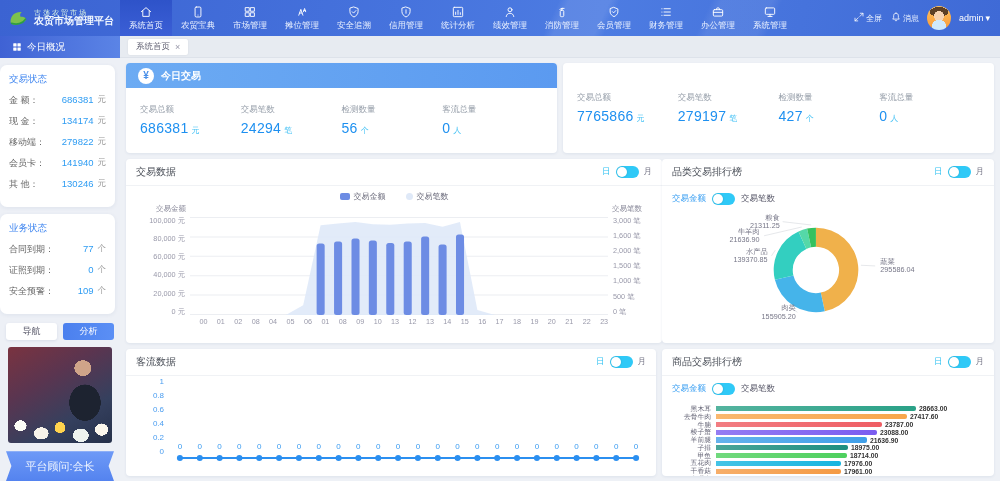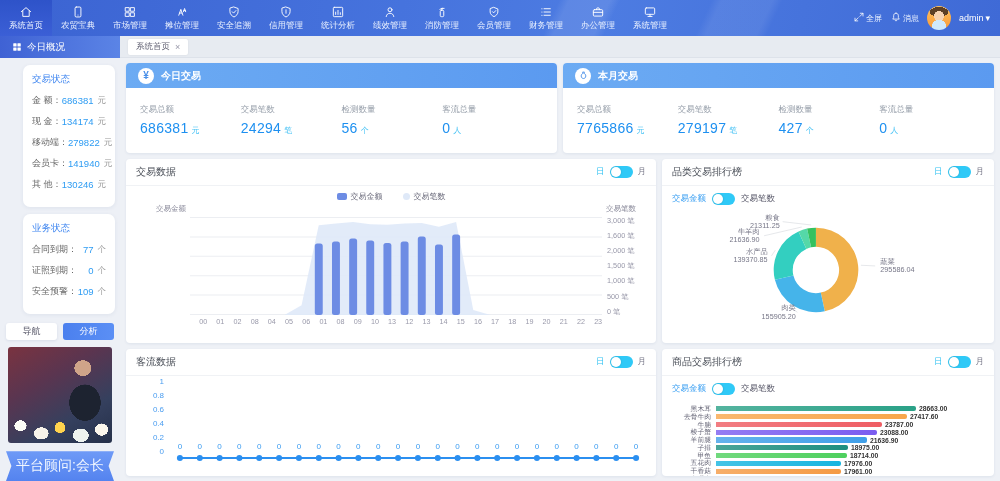--- a/index.html
+++ b/index.html
@@ -32,63 +32,63 @@
                radial-gradient(circle at 50% 42%,#f6d3b3 0 27%,transparent 28%),
                radial-gradient(ellipse 62% 34% at 50% 25%,#5d4026 0 60%,transparent 61%),
                linear-gradient(#ffc05e,#f79a38)}
   .user{font-size:9px;color:#fff;display:flex;align-items:center;gap:2px;cursor:pointer;white-space:nowrap}
   
   .under{flex:1;display:flex;min-height:0}
   .side{width:120px;flex:0 0 120px;background:#edf0f6;display:flex;flex-direction:column;overflow:hidden}
   .side-tab{height:22px;flex:0 0 22px;display:flex;align-items:center;gap:5px;padding-left:12px;
     background:linear-gradient(90deg,#3f62d4,#5b84e6);color:#fff;font-size:9.5px;cursor:pointer}
   .side-tab svg{width:10px;height:10px}
-  .scard{background:#fff;border-radius:7px;margin:7px 5px 0 23px;padding:8px 9px;box-shadow:0 1px 4px rgba(30,60,120,.07)}
+  .scard{background:#fff;border-radius:7px;margin:7px 5px 0 0;padding:8px 9px;box-shadow:0 1px 4px rgba(30,60,120,.07)}
   .scard-title{font-size:9.5px;color:#3f86f0;margin-bottom:7px}
-  .srow{display:flex;align-items:center;font-size:9px;color:#666;margin:8px 0}
+  .srow{display:flex;align-items:flex-start;font-size:9px;color:#666;margin:8px 0}
   .srow .sl{white-space:nowrap}
   .srow .sv{margin-left:auto;color:#2e9cf3;font-size:9.5px}
   .srow .su{color:#999;margin-left:4px;font-size:8.5px}
   .side-btns{display:flex;gap:6px;margin:9px 6px 0 6px}
   .sbtn{flex:1;height:17px;border-radius:3px;font-size:9px;display:flex;align-items:center;justify-content:center;cursor:pointer}
   .sbtn.ghost{background:#fff;color:#556;box-shadow:0 1px 3px rgba(30,60,120,.10)}
   .sbtn.primary{background:linear-gradient(90deg,#4b80ee,#5b8ff5);color:#fff}
   .photo{margin:7px 8px 0 8px;height:100px;border-radius:3px;
     background:
       radial-gradient(14px 13px at 72% 22%,#cfa489 0 60%,transparent 61%),
       radial-gradient(26px 30px at 74% 58%,#1d2330 0 60%,transparent 61%),
       radial-gradient(10px 9px at 12% 82%,#fdfdf6 0 60%,transparent 61%),
       radial-gradient(12px 10px at 32% 90%,#f7f3ea 0 60%,transparent 61%),
       radial-gradient(9px 9px at 50% 84%,#ffd34d 0 60%,transparent 61%),
       radial-gradient(13px 11px at 70% 92%,#eef3ef 0 60%,transparent 61%),
       radial-gradient(11px 10px at 90% 86%,#fbf6ec 0 60%,transparent 61%),
       linear-gradient(150deg,#7a3340 0%,#5a3550 35%,#35405e 70%,#25304a 100%)}
   .ribbon{margin:8px 6px 0 6px;height:31px;background:linear-gradient(#6e9af7,#5483ef);color:#f0f6ff;
-    font-size:14px;display:flex;align-items:center;justify-content:center;cursor:pointer;
+    font-size:11px;display:flex;align-items:center;justify-content:center;cursor:pointer;
     clip-path:polygon(0 0,100% 0,95% 50%,100% 100%,0 100%,5% 50%)}
   
   .content{flex:1;display:flex;flex-direction:column;min-width:0}
   .tabbar{height:22px;flex:0 0 22px;background:#e7ebf1;display:flex;align-items:center;padding-left:8px;border-bottom:1px solid #dde2ea}
   .tab{background:#fff;border-radius:2px;height:16px;display:flex;align-items:center;gap:5px;padding:0 8px;
     font-size:8.5px;color:#667;cursor:pointer;box-shadow:0 0 2px rgba(0,0,0,.08)}
   .tab .x{color:#99a;font-size:9px;cursor:pointer}
   .main{flex:1;padding:5px 6px;display:flex;flex-direction:column;gap:6px;min-height:0;overflow:hidden}
   
   .sumrow{display:grid;grid-template-columns:1fr 1fr;gap:6px;flex:0 0 76px}
   .sumcard{background:#fff;border-radius:4px;overflow:hidden;box-shadow:0 1px 3px rgba(30,60,120,.08);display:flex;flex-direction:column}
   .sumhead{height:25px;flex:0 0 25px;background:linear-gradient(90deg,#6cabf3,#5b9af0);display:flex;align-items:center;gap:7px;padding-left:12px}
   .cicon{width:16px;height:16px;border-radius:50%;background:#fff;color:#4a90e8;display:flex;align-items:center;justify-content:center;font-size:10px;font-weight:bold}
   .cicon svg{width:11px;height:11px}
   .sumhead b{color:#fff;font-size:10px;font-weight:bold}
   .metrics{flex:1;display:grid;grid-template-columns:repeat(4,1fr);align-items:center;padding:16px 14px}
   .metric .ml{font-size:8.5px;color:#98a0ab;margin-bottom:3px}
   .metric .mv{font-size:14px;color:#1e90f0;letter-spacing:.3px}
   .metric .mu{font-size:8px;color:#49c3f5;margin-left:3px}
   
-  .row2{display:grid;grid-template-columns:1fr 332px;gap:6px;flex:0 0 184px;min-height:0}
+  .row2{display:grid;grid-template-columns:1fr 332px;flex:0 0 184px;min-height:0}
   .row3{display:grid;grid-template-columns:1fr 332px;gap:6px;flex:1;min-height:0}
   .panel{background:#fff;border-radius:4px;box-shadow:0 1px 3px rgba(30,60,120,.08);display:flex;flex-direction:column;overflow:hidden;min-width:0}
   .phead{height:27px;flex:0 0 27px;display:flex;align-items:center;padding:0 10px;border-bottom:1px solid #f0f2f5}
   .ptitle{font-size:10px;color:#4a4f58}
   .ptoggle{margin-left:auto;display:flex;align-items:center;gap:5px}
   .tday{font-size:8.5px;color:#35c3f2}
   .tmonth{font-size:8.5px;color:#778}
   .sw{width:23px;height:12px;border-radius:7px;background:#2fc9f7;position:relative;cursor:pointer;flex:0 0 23px}
   .sw:after{content:"";position:absolute;left:1px;top:1px;width:10px;height:10px;border-radius:50%;background:#fff;box-shadow:0 0 2px rgba(0,0,0,.2)}
   .subtoggle{display:flex;align-items:center;gap:6px;padding:7px 10px 2px 10px}
@@ -133,20 +133,30 @@
   .prow .pl{width:48px;text-align:right;font-size:6.8px;color:#667;padding-right:5px;white-space:nowrap}
   .prow .pbar{height:5.2px;border-radius:0 2px 2px 0}
   .prow .pv{font-size:6.8px;color:#333;font-weight:bold;margin-left:3px;white-space:nowrap}
 </style>
 </head>
 <body>
 
 <div class="app">
 
   <header class="navbar">
+    <div class="brand">
+      <svg viewBox="0 0 32 32">
+        <path d="M6 21c0-9 7-14 15-13-2.5 2-2.7 4.4-1.3 6.5 3.4-.8 6.3.6 7 3.5-5 7.5-20.7 9.5-20.7 3Z" fill="#7cc24d"></path>
+        <path d="M7.5 23c7 2.5 15 .5 18.5-5.5" stroke="#2e9e44" stroke-width="2.2" fill="none" stroke-linecap="round"></path>
+      </svg>
+      <div class="brand-txt">
+        <span class="brand-l1">古荡农贸市场</span>
+        <span class="brand-l2">农贸市场管理平台</span>
+      </div>
+    </div>
     <nav class="nav" id="navItems">
         <div class="nav-item active">
           <span class="ni">
             <svg viewBox="0 0 24 24" fill="none" stroke="#fff" stroke-width="1.6" stroke-linecap="round" stroke-linejoin="round">
               <path d="M4 11.5 12 4.5l8 7M6.5 10v9.5h11V10"></path>
             </svg>
           </span>
           <span class="nl">系统首页</span>
         </div>
         <div class="nav-item">
@@ -384,28 +394,20 @@
                   <div class="ml">检测数量</div>
                   <div><span class="mv">56</span><span class="mu">个</span></div>
                 </div>
                 <div class="metric">
                   <div class="ml">客流总量</div>
                   <div><span class="mv">0</span><span class="mu">人</span></div>
                 </div>
               </div>
             </div>
             <div class="sumcard">
-              <div class="sumhead">
-                <span class="cicon">
-                  <svg viewBox="0 0 24 24" fill="none" stroke="#4a90e8" stroke-width="2">
-                    <path d="M10 4.5h4l-1.2 2.7c2.6.8 4.2 3 4.2 5.8 0 3.4-2.2 5.6-5 5.6s-5-2.2-5-5.6c0-2.8 1.6-5 4.2-5.8Z"></path>
-                  </svg>
-                </span>
-                <b>本月交易</b>
-              </div>
               <div class="metrics">
                 <div class="metric">
                   <div class="ml">交易总额</div>
                   <div><span class="mv">7765866</span><span class="mu">元</span></div>
                 </div>
                 <div class="metric">
                   <div class="ml">交易笔数</div>
                   <div><span class="mv">279197</span><span class="mu">笔</span></div>
                 </div>
                 <div class="metric">
@@ -438,20 +440,28 @@
                     <span>交易金额</span>
                   </span>
                 <span class="lg">
                     <span class="dt"></span>
                     <span>交易笔数</span>
                   </span>
               </div>
               <div class="tc">
                 <div class="tc-ax tc-l">
                   <span class="axtitle">交易金额</span>
+                  <div class="ticks" id="leftTicks">
+                      <div>100,000 元</div>
+                      <div>80,000 元</div>
+                      <div>60,000 元</div>
+                      <div>40,000 元</div>
+                      <div>20,000 元</div>
+                      <div>0 元</div>
+                    </div>
                 </div>
                 <div class="tc-mid">
                   <svg id="tradeSvg" viewBox="0 0 410 98" preserveAspectRatio="none">
                       <line x1="0" y1="0.5" x2="410" y2="0.5" stroke="#eceef2" stroke-width="1"></line>
                       <line x1="0" y1="19.9" x2="410" y2="19.9" stroke="#eceef2" stroke-width="1"></line>
                       <line x1="0" y1="39.3" x2="410" y2="39.3" stroke="#eceef2" stroke-width="1"></line>
                       <line x1="0" y1="58.7" x2="410" y2="58.7" stroke="#eceef2" stroke-width="1"></line>
                       <line x1="0" y1="78.1" x2="410" y2="78.1" stroke="#eceef2" stroke-width="1"></line>
                       <line x1="0" y1="97.5" x2="410" y2="97.5" stroke="#eceef2" stroke-width="1"></line>
                       <path d="M0,98 L8.5,98.0 L25.6,98.0 L42.7,98.0 L59.8,98.0 L76.9,98.0 L94.0,98.0 L111.0,88.2 L128.1,8.2 L145.2,6.5 L162.3,4.9 L179.4,7.2 L196.5,7.8 L213.5,6.5 L230.6,5.9 L247.7,9.8 L264.8,4.9 L281.9,93.1 L299.0,98.0 L316.0,98.0 L333.1,98.0 L350.2,98.0 L367.3,98.0 L384.4,98.0 L401.5,98.0 L410,98 Z" fill="#dfe9f8" opacity="0.9"></path>

